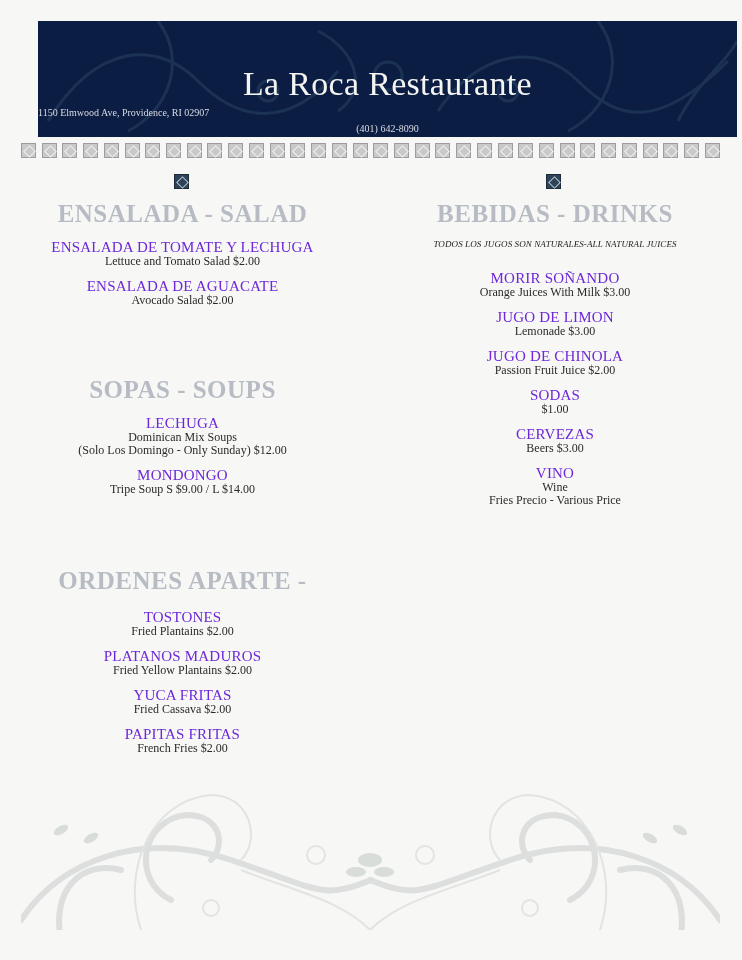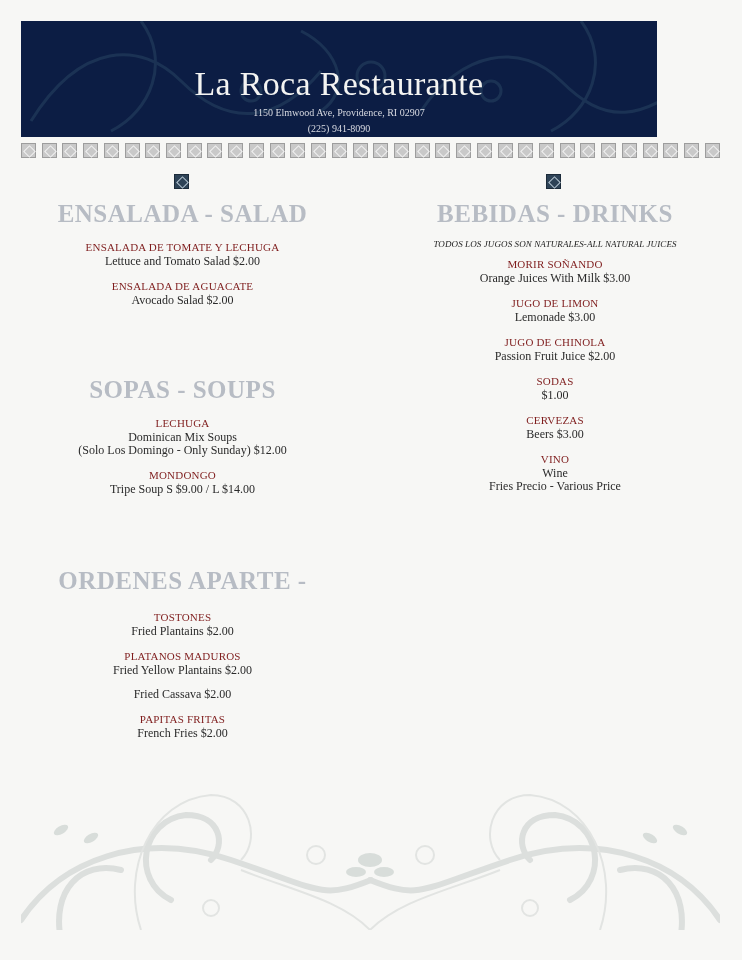--- a/index.html
+++ b/index.html
@@ -4,33 +4,33 @@
 <style>
   html, body { margin:0; padding:0; }
   body {
     width:742px; height:960px; overflow:hidden;
     background:#f7f7f5;
     font-family:"Liberation Serif", "DejaVu Serif", serif;
     color:#1e1e1e;
     position:relative;
   }
   .header {
-    position:absolute; left:21px; top:21px; width:636px; height:116px;
+    position:absolute; left:38px; top:21px; width:699px; height:116px;
     background:#0c1d44;
     overflow:hidden;
   }
   .header svg.swirl { position:absolute; left:0; top:0; }
   .header .title {
     position:absolute; left:0; right:0; top:44px;
     text-align:center; color:#f4f4f2;
     font-size:34px; letter-spacing:0.3px;
   }
   .header .address {
     position:absolute; left:0; right:0; top:86px;
-    text-align:center; color:#d9dbe2; font-size:10px;
+    color:#d9dbe2; font-size:10px;
   }
   .header .phone {
     position:absolute; left:0; right:0; top:102px;
     text-align:center; color:#d9dbe2; font-size:10px;
   }
   .tile-row {
     position:absolute; left:21px; top:143px; width:699px; height:16px;
     display:flex; justify-content:space-between;
   }
   .tile {
@@ -51,21 +51,21 @@
   }
   .col { position:absolute; text-align:center; }
   .col.left { left:40px; width:285px; }
   .col.right { left:405px; width:300px; }
   .section-title {
     color:#b7bcc4; font-size:25px; letter-spacing:0.5px; line-height:31px;
     margin:0;
   }
   .note { font-size:9px; color:#222; margin-top:14px; letter-spacing:0.1px;font-style:italic; }
   .item { margin-top:11px; }
-  .item-name { font-size:11px; line-height:15px; color:#7f1d1d; letter-spacing:0.2px; }
+  .item-name { font-size:15px; line-height:15px; color:#6d28d9; letter-spacing:0.2px; }
   .item-desc { font-size:12px; line-height:13px; color:#2a2a2a; }
   .footer-swirl { position:absolute; left:21px; top:790px; }
 </style>
 </head>
 <body>
 
 <div class="header">
   <svg class="swirl" width="699" height="116" viewBox="0 0 699 116">
     <g fill="none" stroke="#1d3556" stroke-width="3" opacity="0.9">
       <path d="M10 100 C 60 20, 120 20, 160 60 S 250 110, 300 50"></path>
@@ -74,21 +74,21 @@
       <path d="M400 90 C 440 30, 500 20, 540 60 S 620 110, 690 40"></path>
       <path d="M560 0 C 590 40, 570 90, 530 110"></path>
       <path d="M640 100 C 660 60, 690 40, 699 20"></path>
       <circle cx="350" cy="55" r="14"></circle>
       <circle cx="230" cy="70" r="10"></circle>
       <circle cx="470" cy="70" r="10"></circle>
     </g>
   </svg>
   <div class="title">La Roca Restaurante</div>
   <div class="address">1150 Elmwood Ave, Providence, RI 02907</div>
-  <div class="phone">(225) 941-8090</div>
+  <div class="phone">(401) 642-8090</div>
 </div>
 
 <div class="tile-row" id="tiles">
     <div class="tile"></div>
     <div class="tile"></div>
     <div class="tile"></div>
     <div class="tile"></div>
     <div class="tile"></div>
     <div class="tile"></div>
     <div class="tile"></div>
@@ -155,32 +155,33 @@
   </h2>
   <div class="item" style="margin-top:14px;">
     <div class="item-name">TOSTONES</div>
     <div class="item-desc">Fried Plantains $2.00</div>
   </div>
   <div class="item">
     <div class="item-name">PLATANOS MADUROS</div>
     <div class="item-desc">Fried Yellow Plantains $2.00</div>
   </div>
   <div class="item">
+    <div class="item-name">YUCA FRITAS</div>
     <div class="item-desc">Fried Cassava $2.00</div>
   </div>
   <div class="item">
     <div class="item-name">PAPITAS FRITAS</div>
     <div class="item-desc">French Fries $2.00</div>
   </div>
 </div>
 
 <div class="col right" style="top:198px;">
   <h2 class="section-title">BEBIDAS - DRINKS</h2>
   <div class="note" style="margin-top:10px;">TODOS LOS JUGOS SON NATURALES-ALL NATURAL JUICES</div>
-  <div class="item" style="margin-top:8px;">
+  <div class="item" style="margin-top:22px;">
     <div class="item-name">MORIR SOÑANDO</div>
     <div class="item-desc">Orange Juices With Milk  $3.00</div>
   </div>
   <div class="item">
     <div class="item-name">JUGO DE LIMON</div>
     <div class="item-desc">Lemonade $3.00</div>
   </div>
   <div class="item">
     <div class="item-name">JUGO DE CHINOLA</div>
     <div class="item-desc">Passion Fruit Juice $2.00</div>

